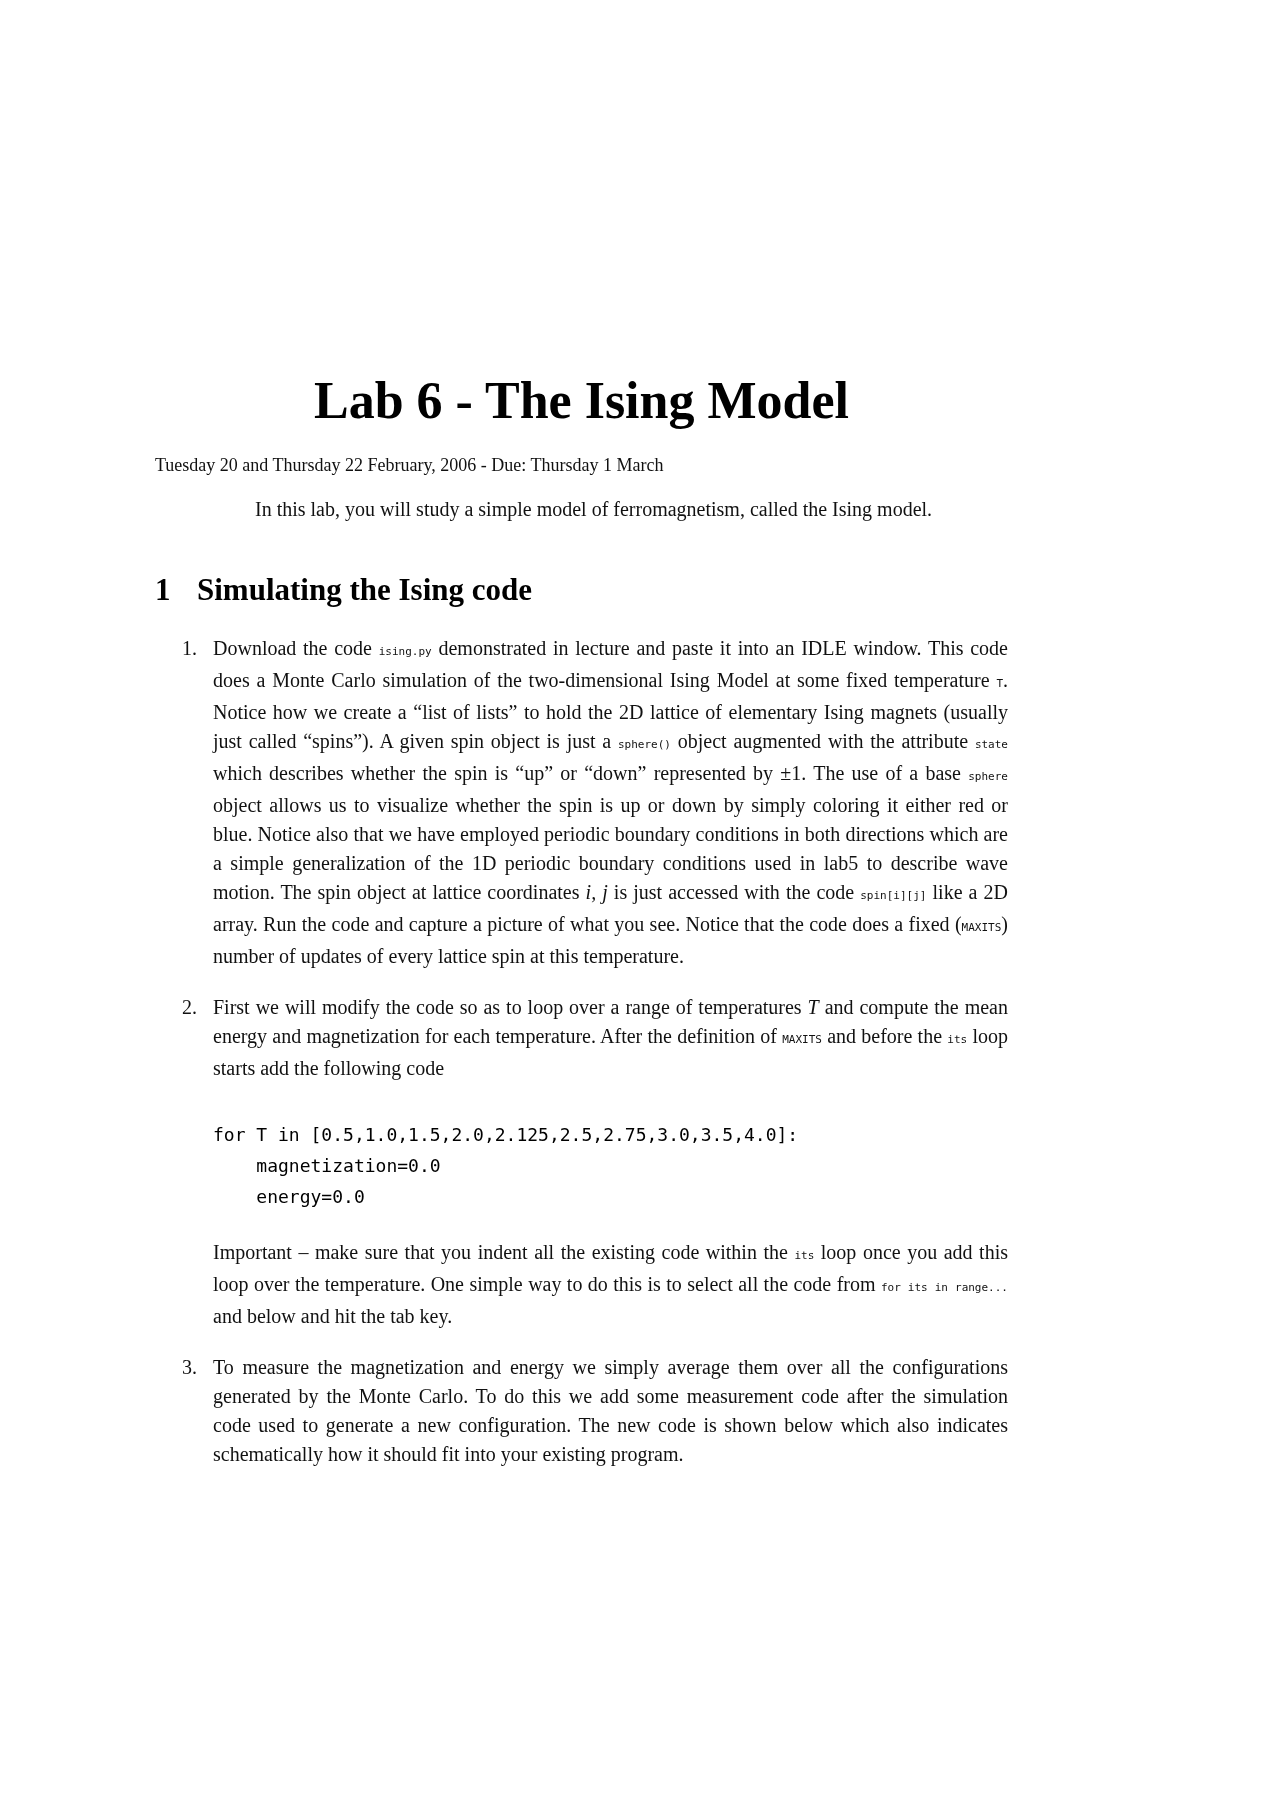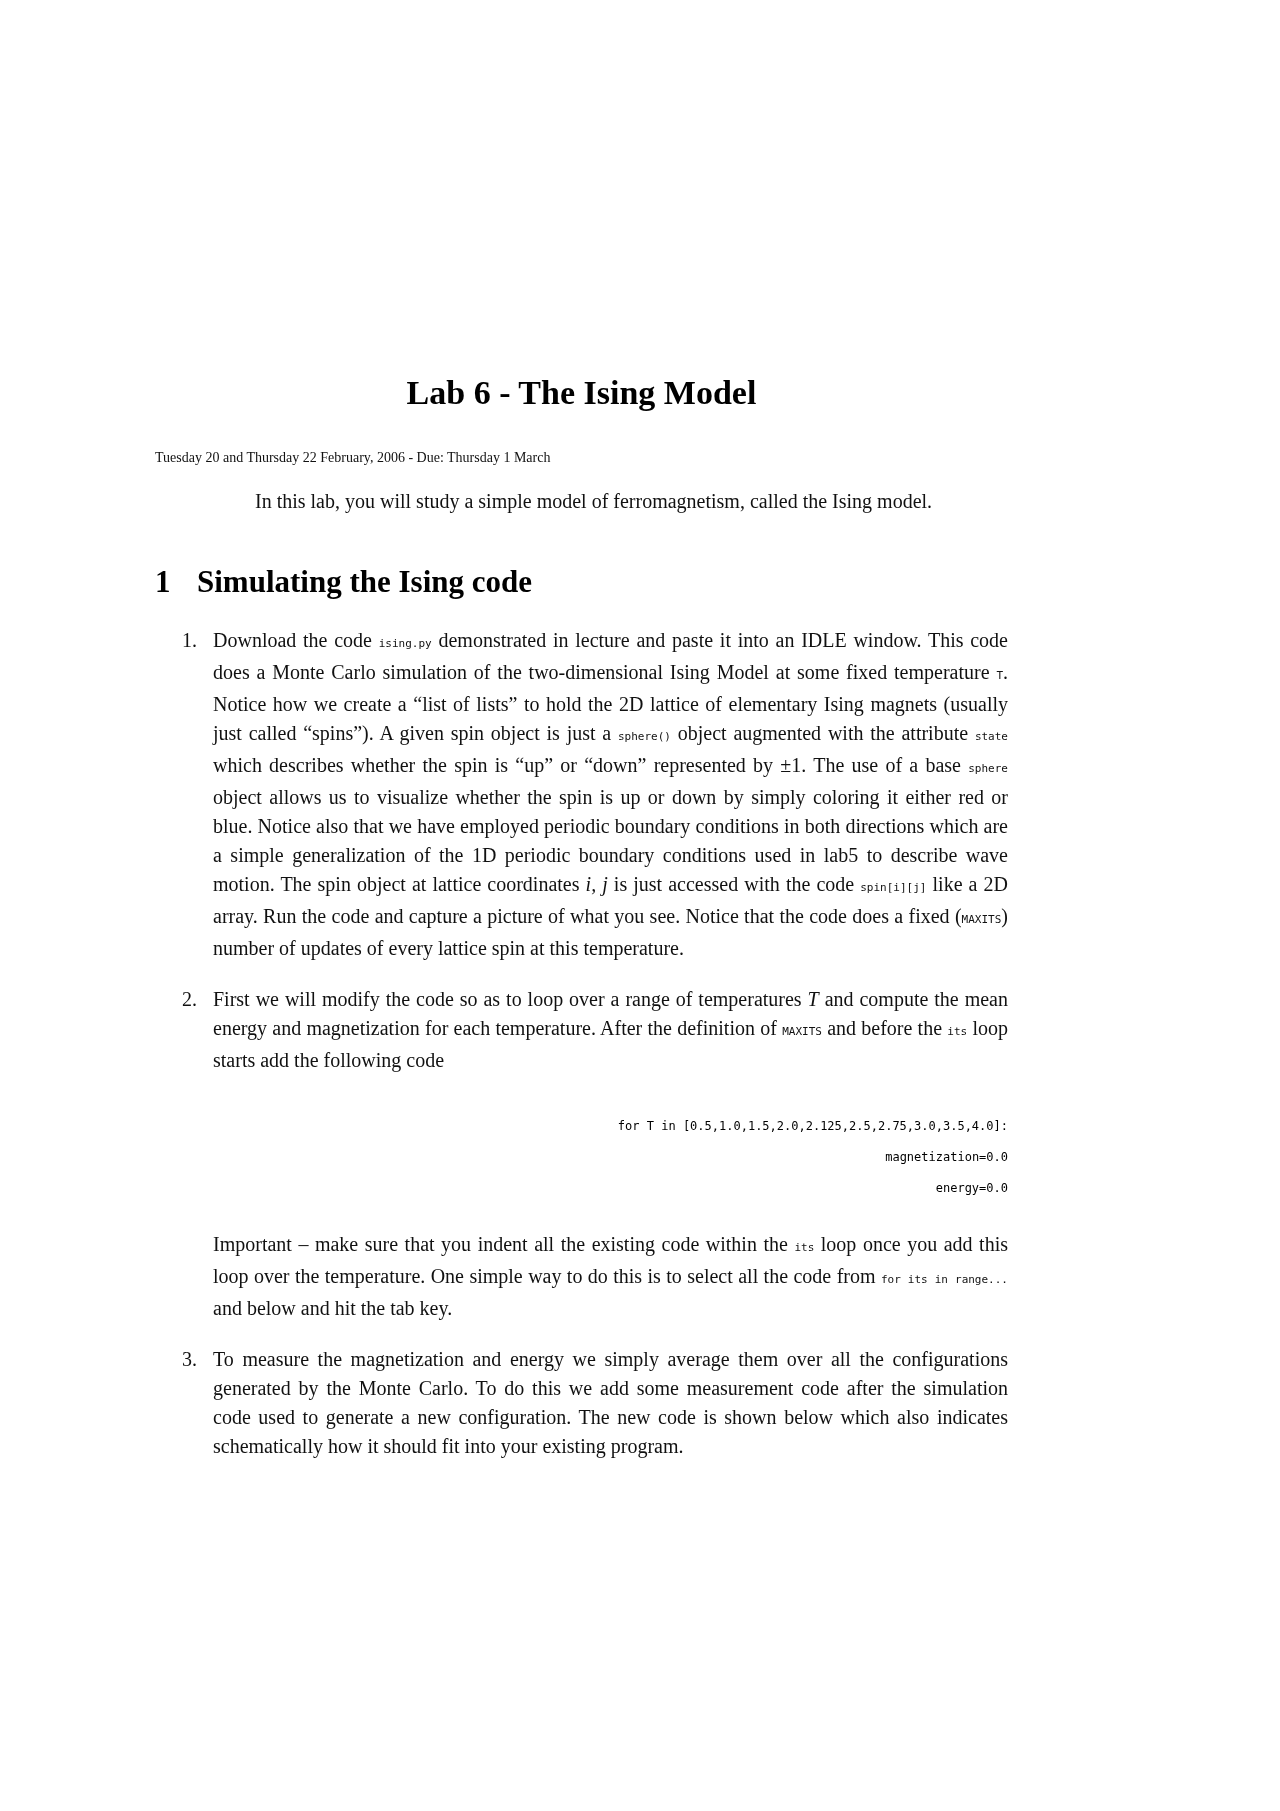--- a/index.html
+++ b/index.html
@@ -10,30 +10,30 @@
     color: #111111;
     font-family: "Liberation Serif", serif;
     overflow: hidden;
   }
   .content {
     margin-left: 155px;
     width: 853px;
     padding-top: 368px;
   }
   .doc-title {
-    margin: 0;
+    margin: 8px;
     text-align: center;
-    font-size: 34px;
+    font-size: 52px;
     font-weight: bold;
     line-height: 50px;
     color: #000000;
   }
   .date-line {
     margin: 26px 0 0 0;
-    font-size: 14px;
+    font-size: 18px;
     line-height: 27px;
   }
   .intro {
     margin: 16px 58px 0 60px;
     font-size: 20px;
     line-height: 29px;
     text-align: justify;
     text-indent: 40px;
   }
   .section-heading {
@@ -57,25 +57,24 @@
   }
   .item-body {
     margin: 0;
     font-size: 20px;
     line-height: 29px;
     text-align: justify;
   }
   .code-block {
     margin: 36px 0 26px 0;
     font-family: "DejaVu Sans Mono", "Liberation Mono", monospace;
-    font-size: 12px;
+    font-size: 18px;
     line-height: 31px;
     white-space: pre;
     color: #000000;
-    text-align: right;
   }
   .seg-normal { }
   .seg-code {
     font-family: "DejaVu Sans Mono", "Liberation Mono", monospace;
     font-size: 11px;
   }
   .seg-italic { }
   .seg-math { font-style: italic; }
 </style>
 </head>

